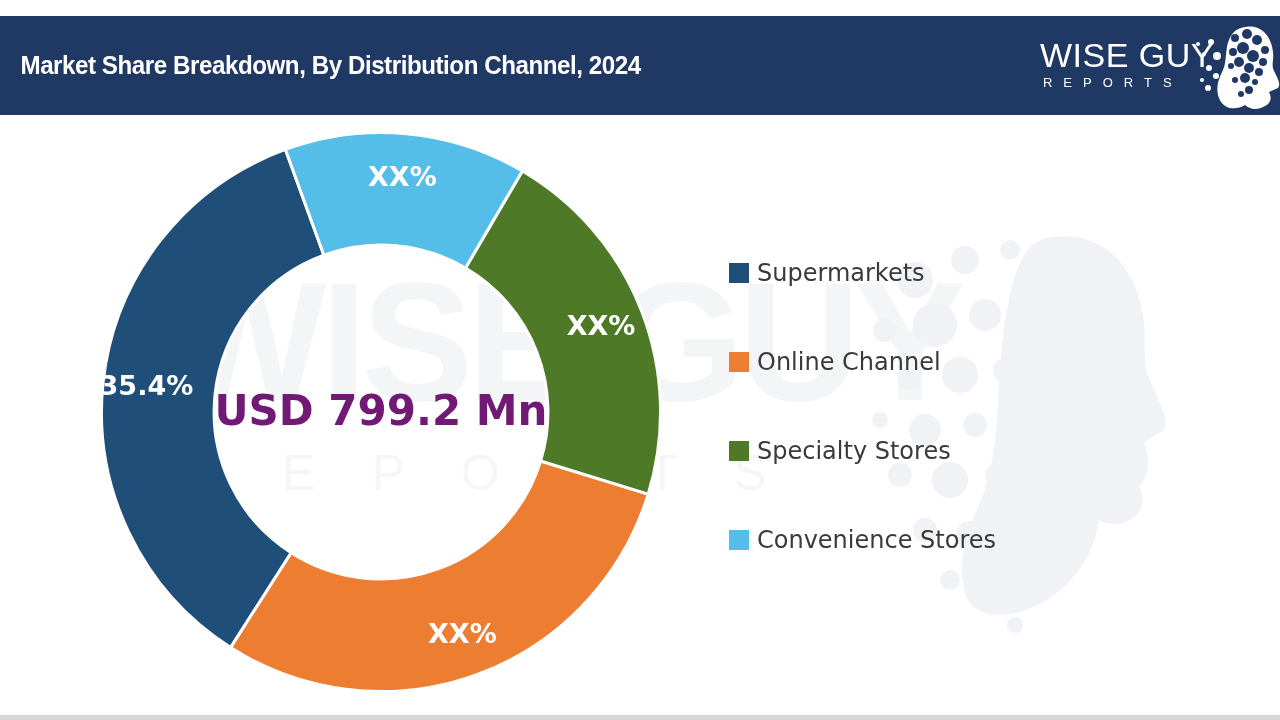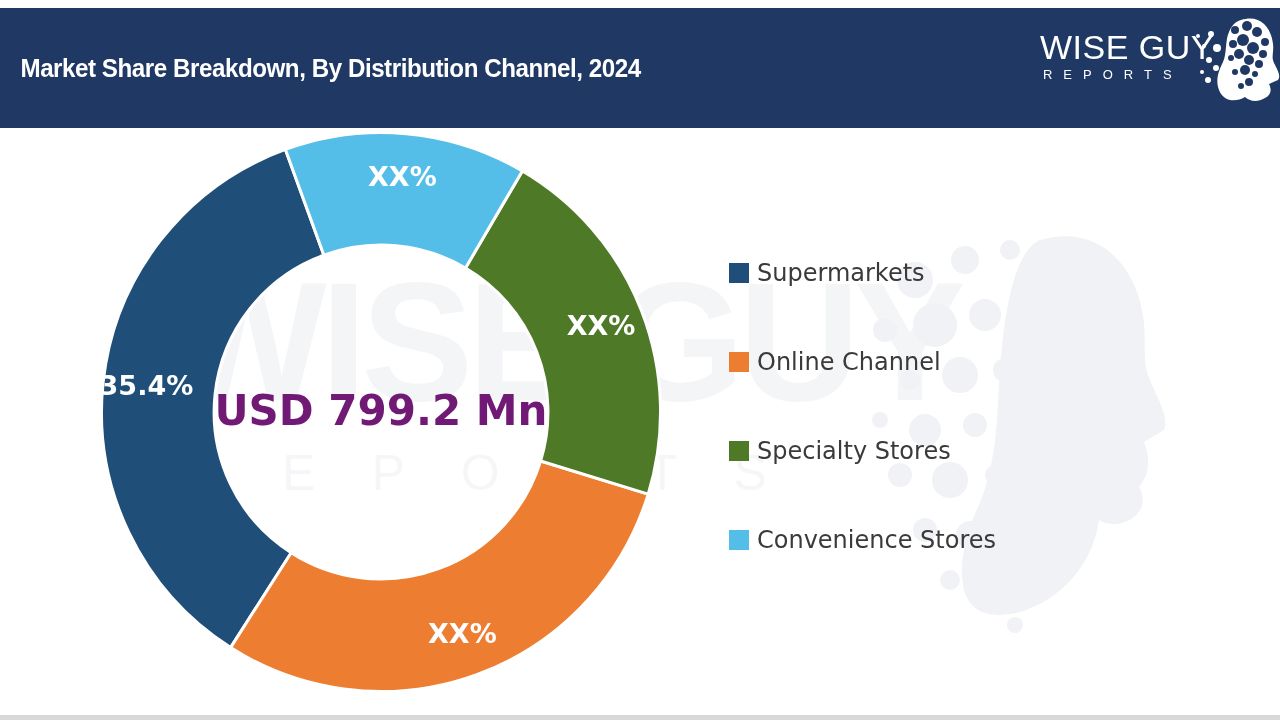--- a/index.html
+++ b/index.html
@@ -1,21 +1,21 @@
 <!DOCTYPE html>
 <html><head>
 <meta charset="utf-8">
 <style>
   * { margin:0; padding:0; box-sizing:border-box; }
   html,body { width:1280px; height:720px; }
   body { font-family:"DejaVu Sans", sans-serif; background:#ffffff; overflow:hidden; }
   .page { position:relative; width:1280px; height:720px; background:#fff; overflow:hidden; }
 
   
-  .header { position:absolute; left:0; top:8px; width:1280px; height:120px;
+  .header { position:absolute; left:0; top:16px; width:1280px; height:99px;
             background:#1f3864; display:flex; align-items:center; }
   .title { color:#ffffff; font-family:"Liberation Sans", sans-serif; font-weight:bold;
            font-size:26px; letter-spacing:-0.5px; padding-left:22px;
            transform:scaleX(0.93); transform-origin:left center; white-space:nowrap; }
   .logo { position:absolute; right:0; top:0; width:260px; height:99px; }
   .logo-text { position:absolute; right:66px; top:22px; text-align:left; color:#fff;
                font-family:"Liberation Sans", sans-serif; }
   .logo-word { font-size:34px; font-weight:400; letter-spacing:0.5px; line-height:34px; }
   .logo-sub  { font-size:13px; font-weight:400; letter-spacing:11px; margin-top:3px; padding-left:3px; }
   .logo-face { position:absolute; right:0; top:2px; }

